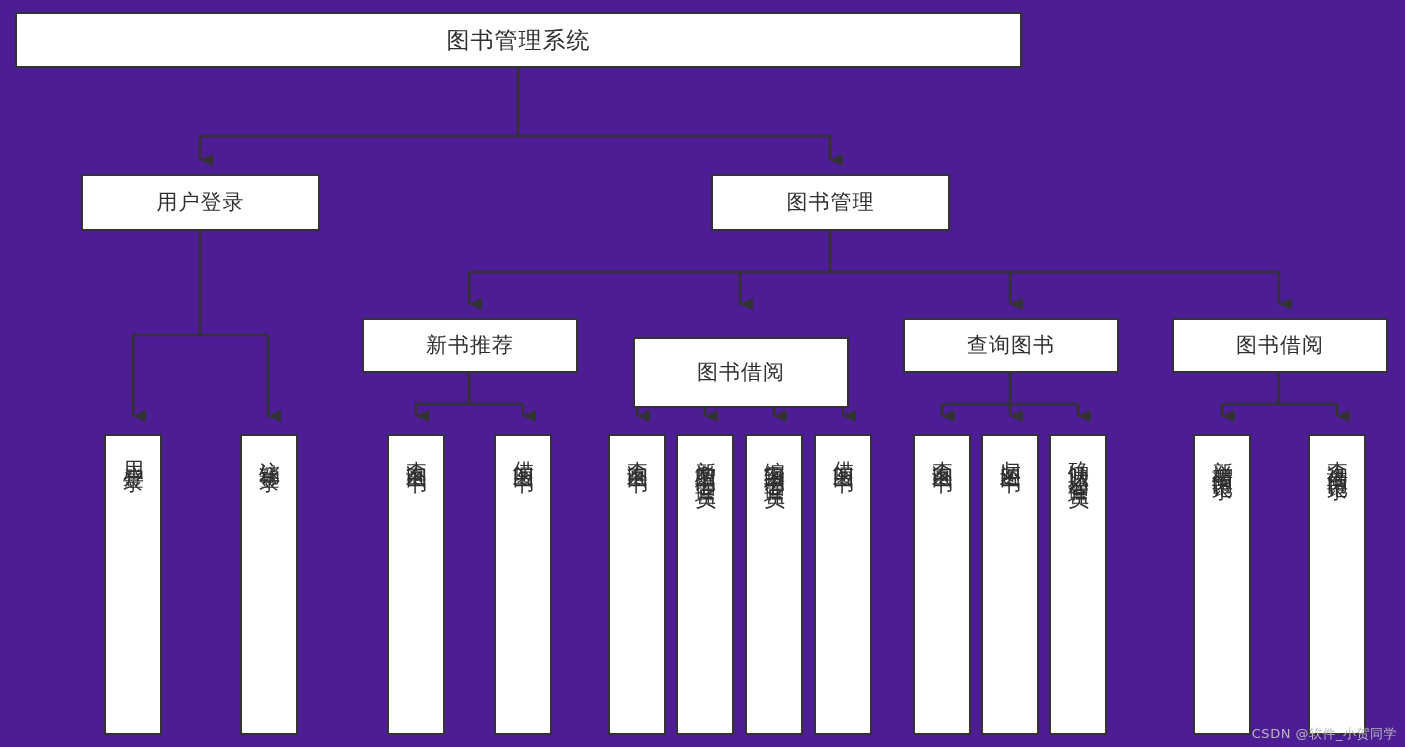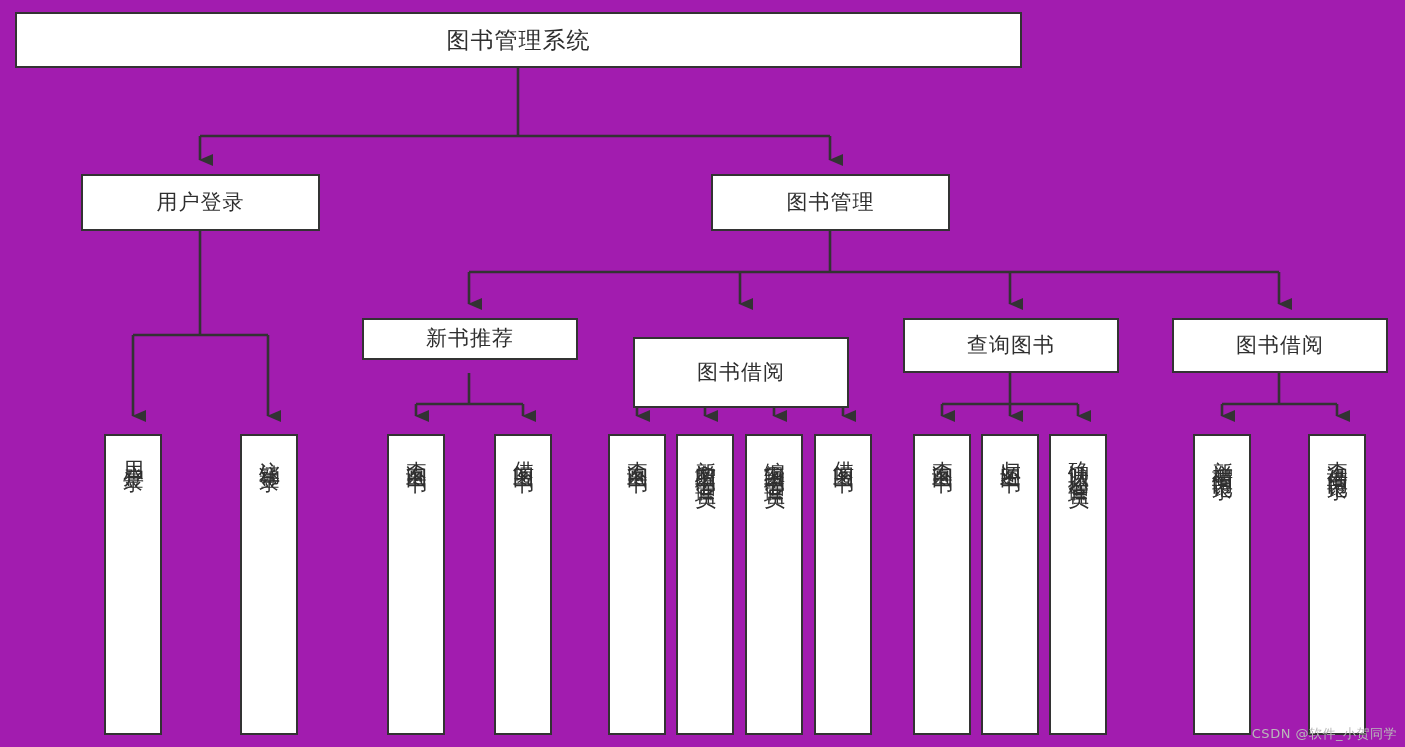--- a/index.html
+++ b/index.html
@@ -9,21 +9,21 @@
     background: #ffffff;
   }
   body {
     font-family: "DejaVu Sans", "Liberation Sans", sans-serif;
     color: #2b2b2b;
   }
   #canvas {
     position: relative;
     width: 1405px;
     height: 747px;
-    background: #a21caf;
+    background: #4c1d95;
     overflow: hidden;
   }
   svg.wires {
     position: absolute;
     left: 0;
     top: 0;
     width: 1405px;
     height: 747px;
     pointer-events: none;
   }
@@ -142,21 +142,21 @@
   </div>
 
   <div class="node branch" style="left:81px; top:174px; width:239px; height:57px;">
     <span class="label">用户登录</span>
   </div>
 
   <div class="node branch" style="left:711px; top:174px; width:239px; height:57px;">
     <span class="label">图书管理</span>
   </div>
 
-  <div class="node branch" style="left:362px; top:318px; width:216px; height:42px;">
+  <div class="node branch" style="left:362px; top:318px; width:216px; height:55px;">
     <span class="label">新书推荐</span>
   </div>
 
   <div class="node branch" style="left:633px; top:337px; width:216px; height:71px;">
     <span class="label">图书借阅</span>
   </div>
 
   <div class="node branch" style="left:903px; top:318px; width:216px; height:55px;">
     <span class="label">查询图书</span>
   </div>

